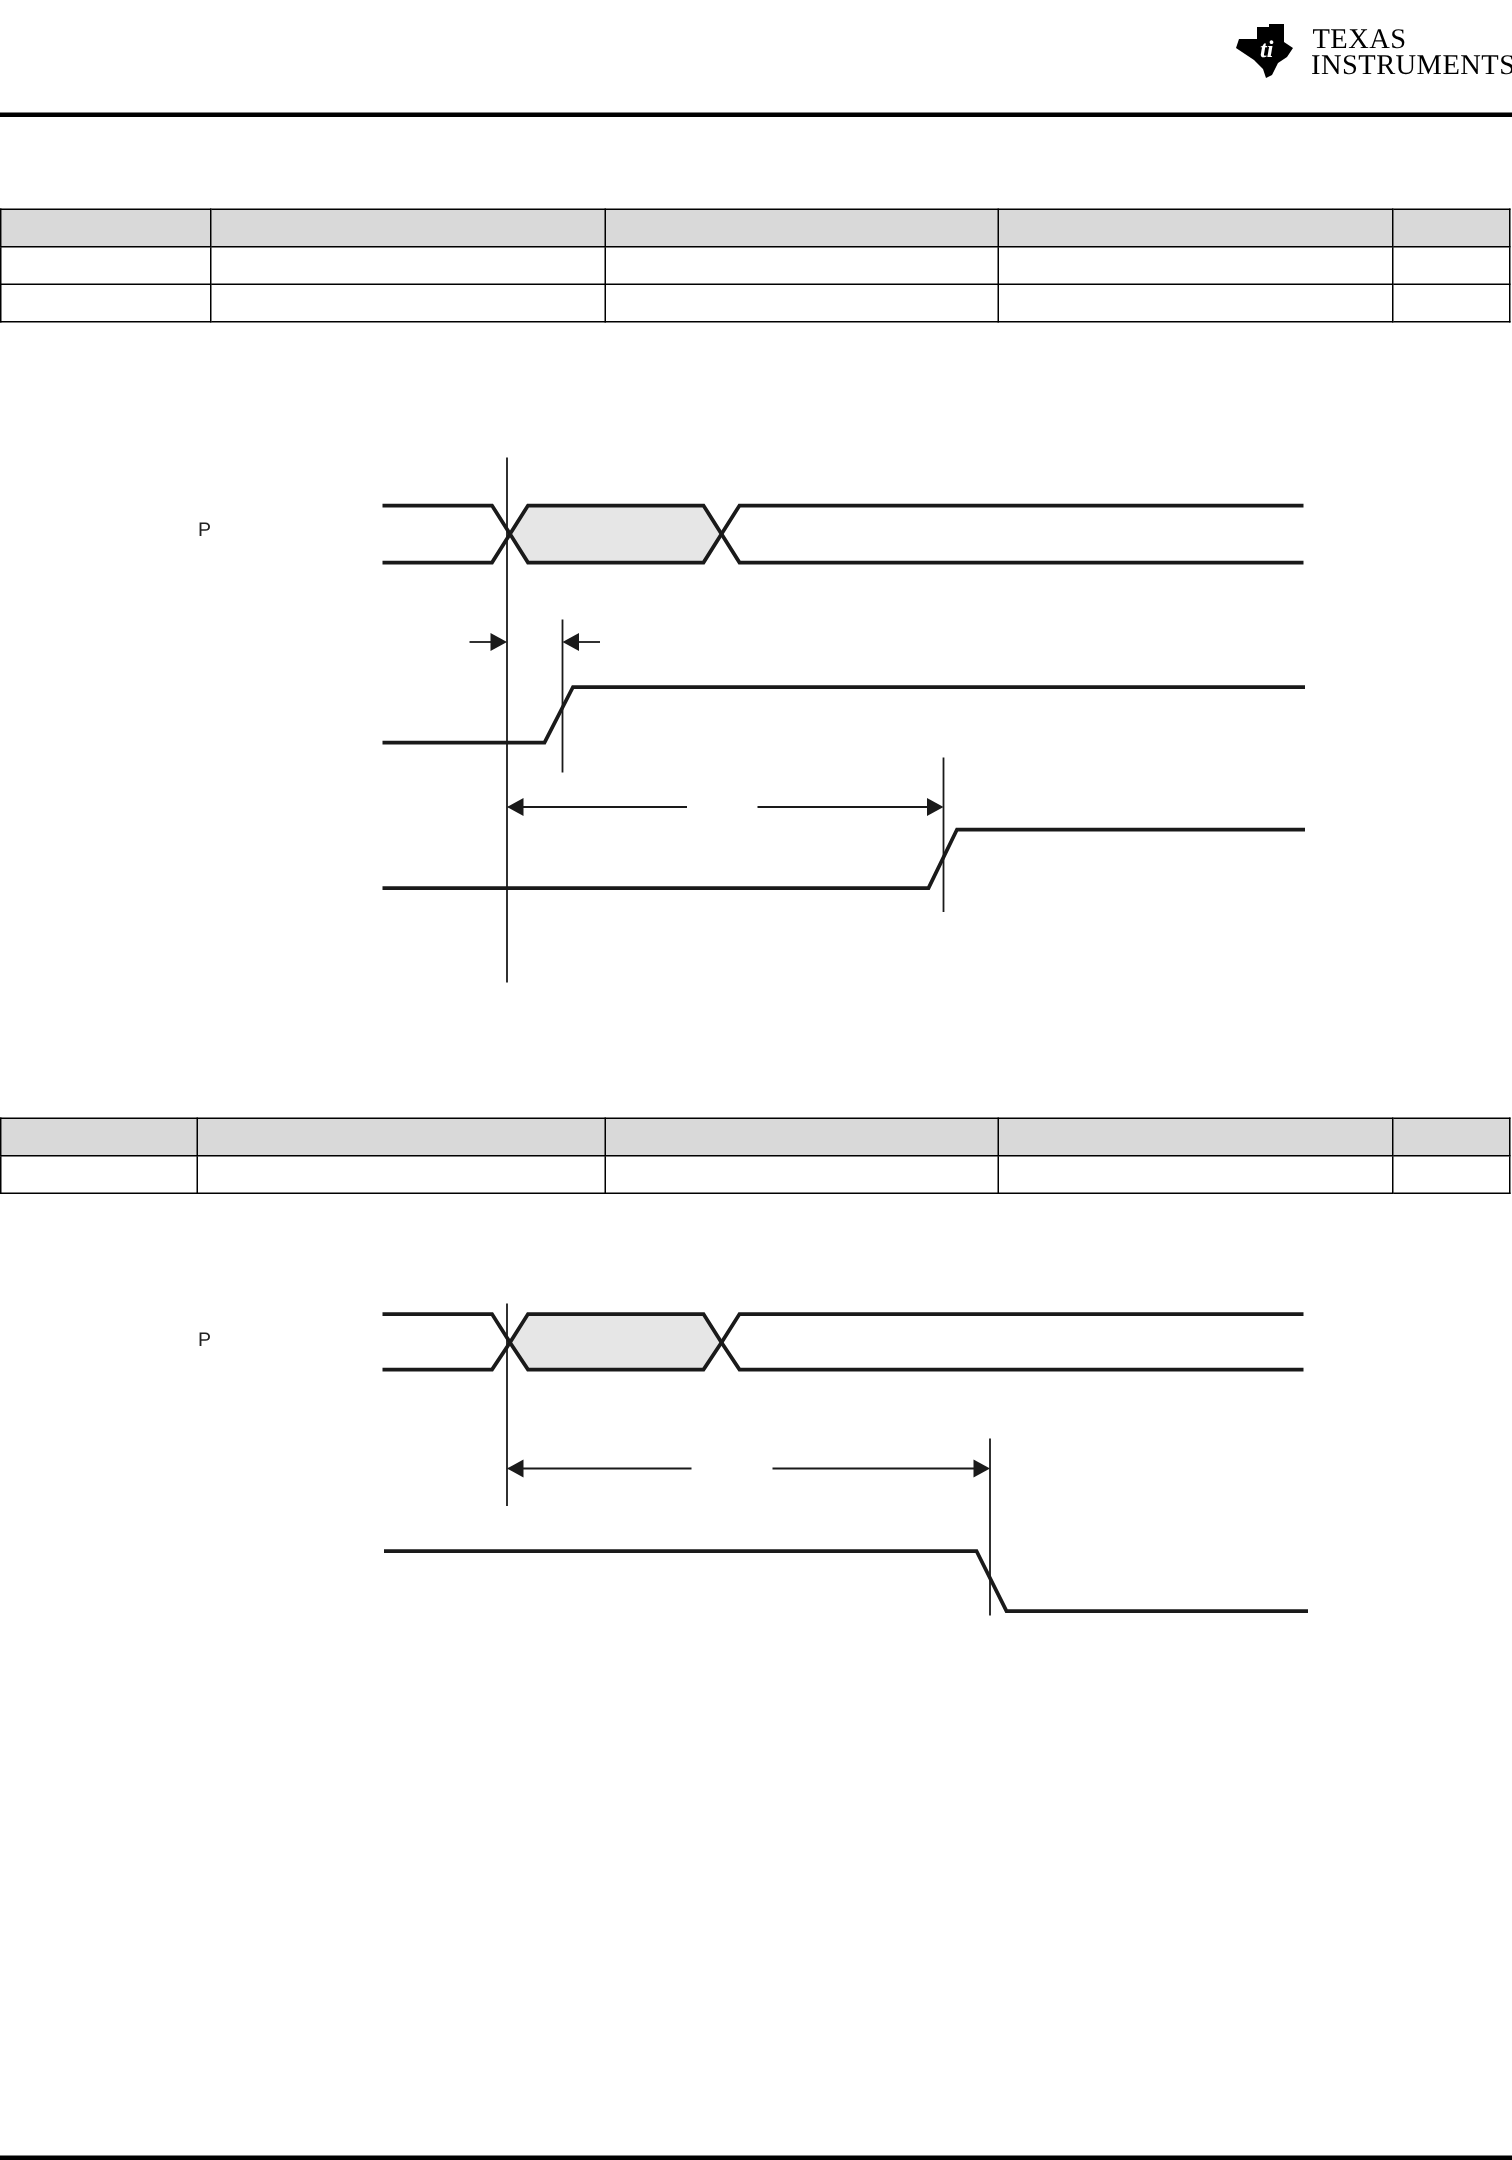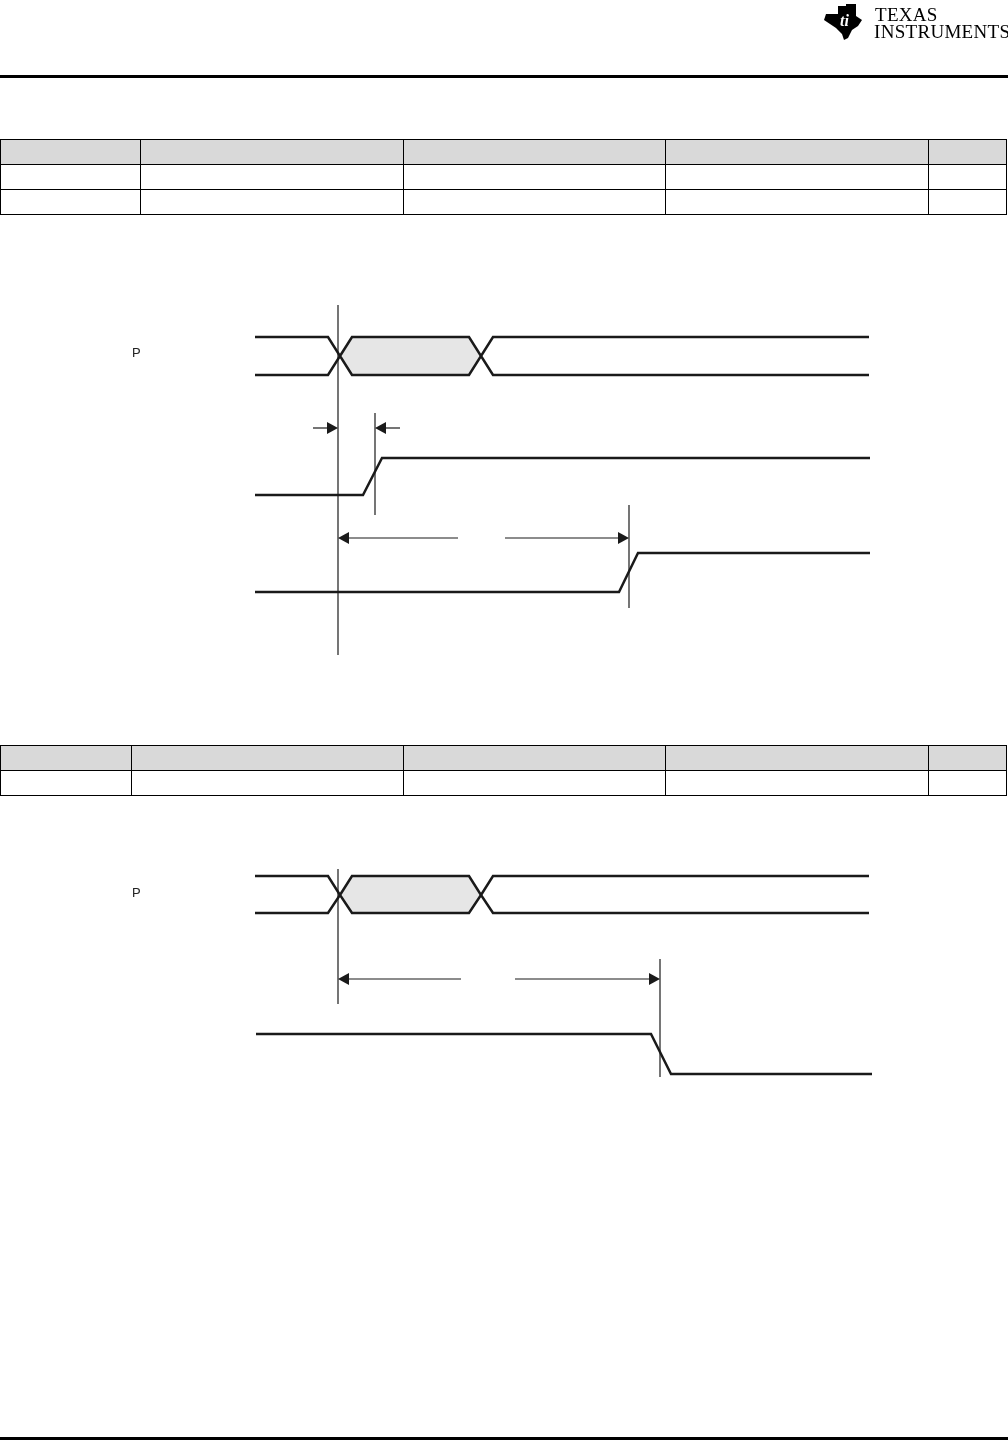--- a/index.html
+++ b/index.html
@@ -1,21 +1,21 @@
 <!DOCTYPE html>
 <html><head>
 <meta charset="utf-8">
 <style>
   html, body { margin: 0; padding: 0; background: #ffffff; }
   body { width: 1008px; height: 1440px; position: relative; overflow: hidden;
          font-family: "Liberation Sans", sans-serif; color: #000; }
   .abs { position: absolute; }
   .rule-top { left: 0; top: 75px; width: 1008px; height: 3px; background: #000; }
   .rule-bottom { left: 0; top: 1437px; width: 1008px; height: 3px; background: #000; }
-  .logo { left: 822px; top: 0px; width: 186px; height: 48px; }
+  .logo { left: 822px; top: 12px; width: 186px; height: 48px; }
   .logo-text { position: absolute; left: 52px; top: 6px; font-family: "Liberation Serif", serif;
                font-size: 17px; line-height: 17px; letter-spacing: 0.3px; color: #000; }
   .logo-text .l1 { display: block; margin-left: 1px; }
   .logo-text .l2 { display: block; }
   table.spec { position: absolute; border-collapse: collapse; table-layout: fixed; }
   table.spec th, table.spec td { border: 1.5px solid #000; padding: 0; font-size: 11px; font-weight: normal; }
   table.spec th { background: #d9d9d9; height: 24px; }
   table.spec td { height: 24px; background: #fff; }
   .timing-svg { position: absolute; left: 0; }
   .sig-label { position: absolute; font-size: 13px; color: #222; }

